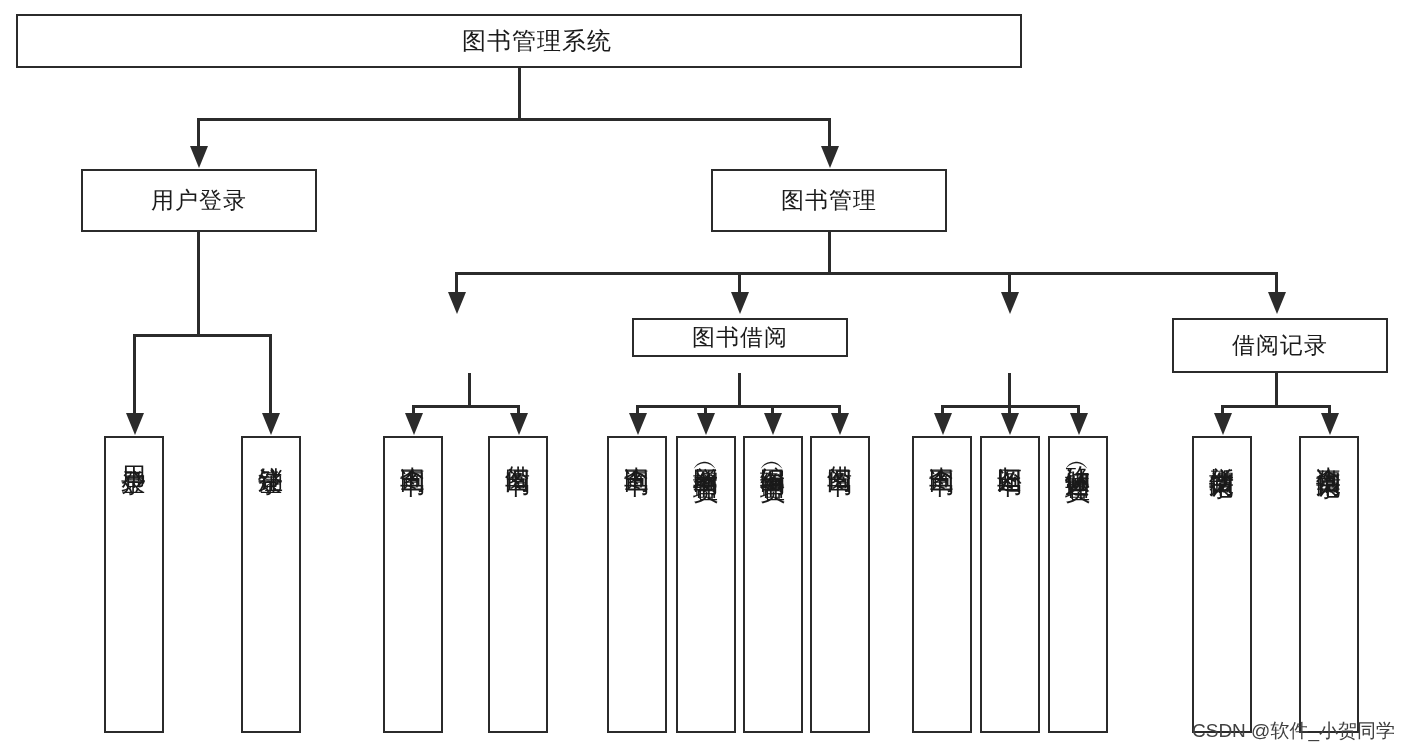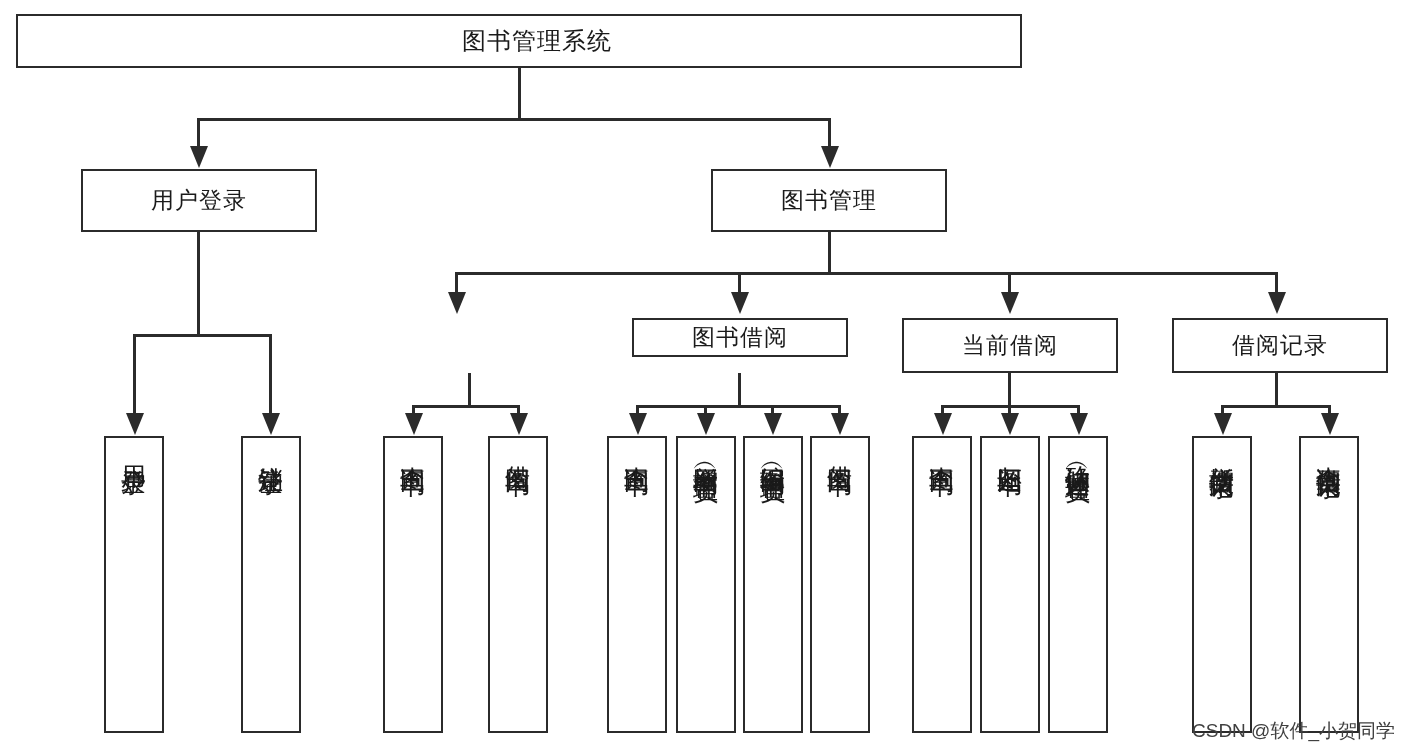--- a/index.html
+++ b/index.html
@@ -115,23 +115,20 @@
   <div class="vline" style="left:1008px; top:272px; height:20px;"></div>
   <div class="vline" style="left:1275px; top:272px; height:20px;"></div>
   <div class="arrow" style="left:448px; top:292px;"></div>
   <div class="arrow" style="left:731px; top:292px;"></div>
   <div class="arrow" style="left:1001px; top:292px;"></div>
   <div class="arrow" style="left:1268px; top:292px;"></div>
 
   <div class="node horiz" style="left:632px; top:318px; width:216px; height:39px;">
     <span class="label">图书借阅</span>
   </div>
-  <div class="node horiz" style="left:902px; top:318px; width:216px; height:55px;">
-    <span class="label">当前借阅</span>
-  </div>
   <div class="node horiz" style="left:1172px; top:318px; width:216px; height:55px;">
     <span class="label">借阅记录</span>
   </div>
 
   <div class="vline" style="left:468px; top:373px; width:3px; height:35px;"></div>
   <div class="hline" style="left:412px; top:405px; width:108px;"></div>
   <div class="vline" style="left:412px; top:405px; height:10px;"></div>
   <div class="vline" style="left:517px; top:405px; height:10px;"></div>
   <div class="arrow" style="left:405px; top:413px;"></div>
   <div class="arrow" style="left:510px; top:413px;"></div>

